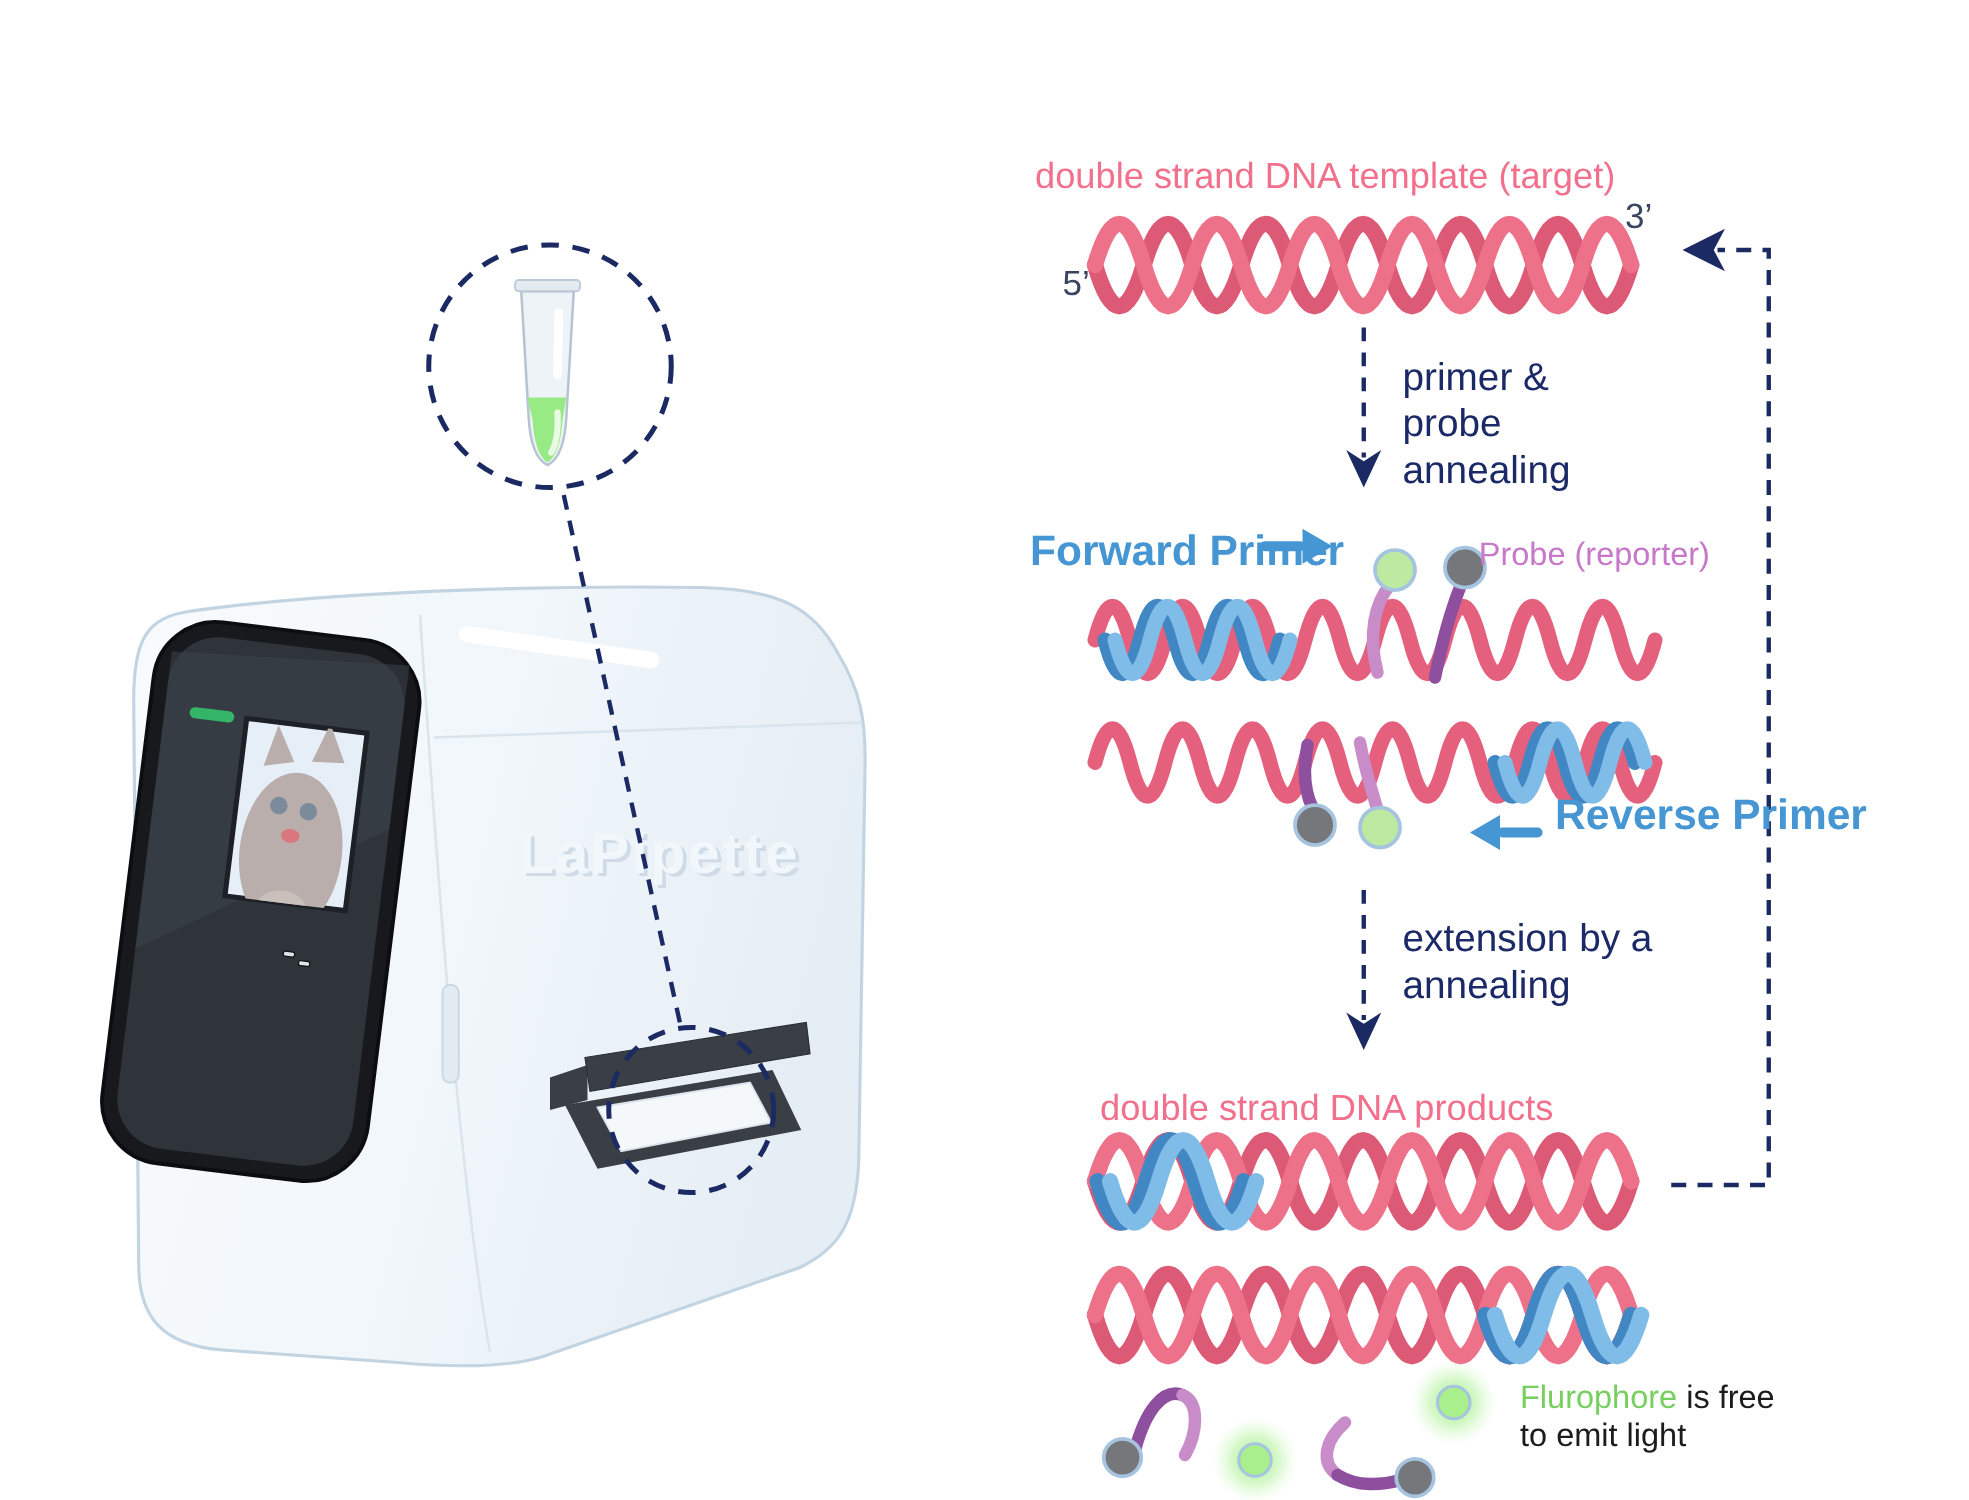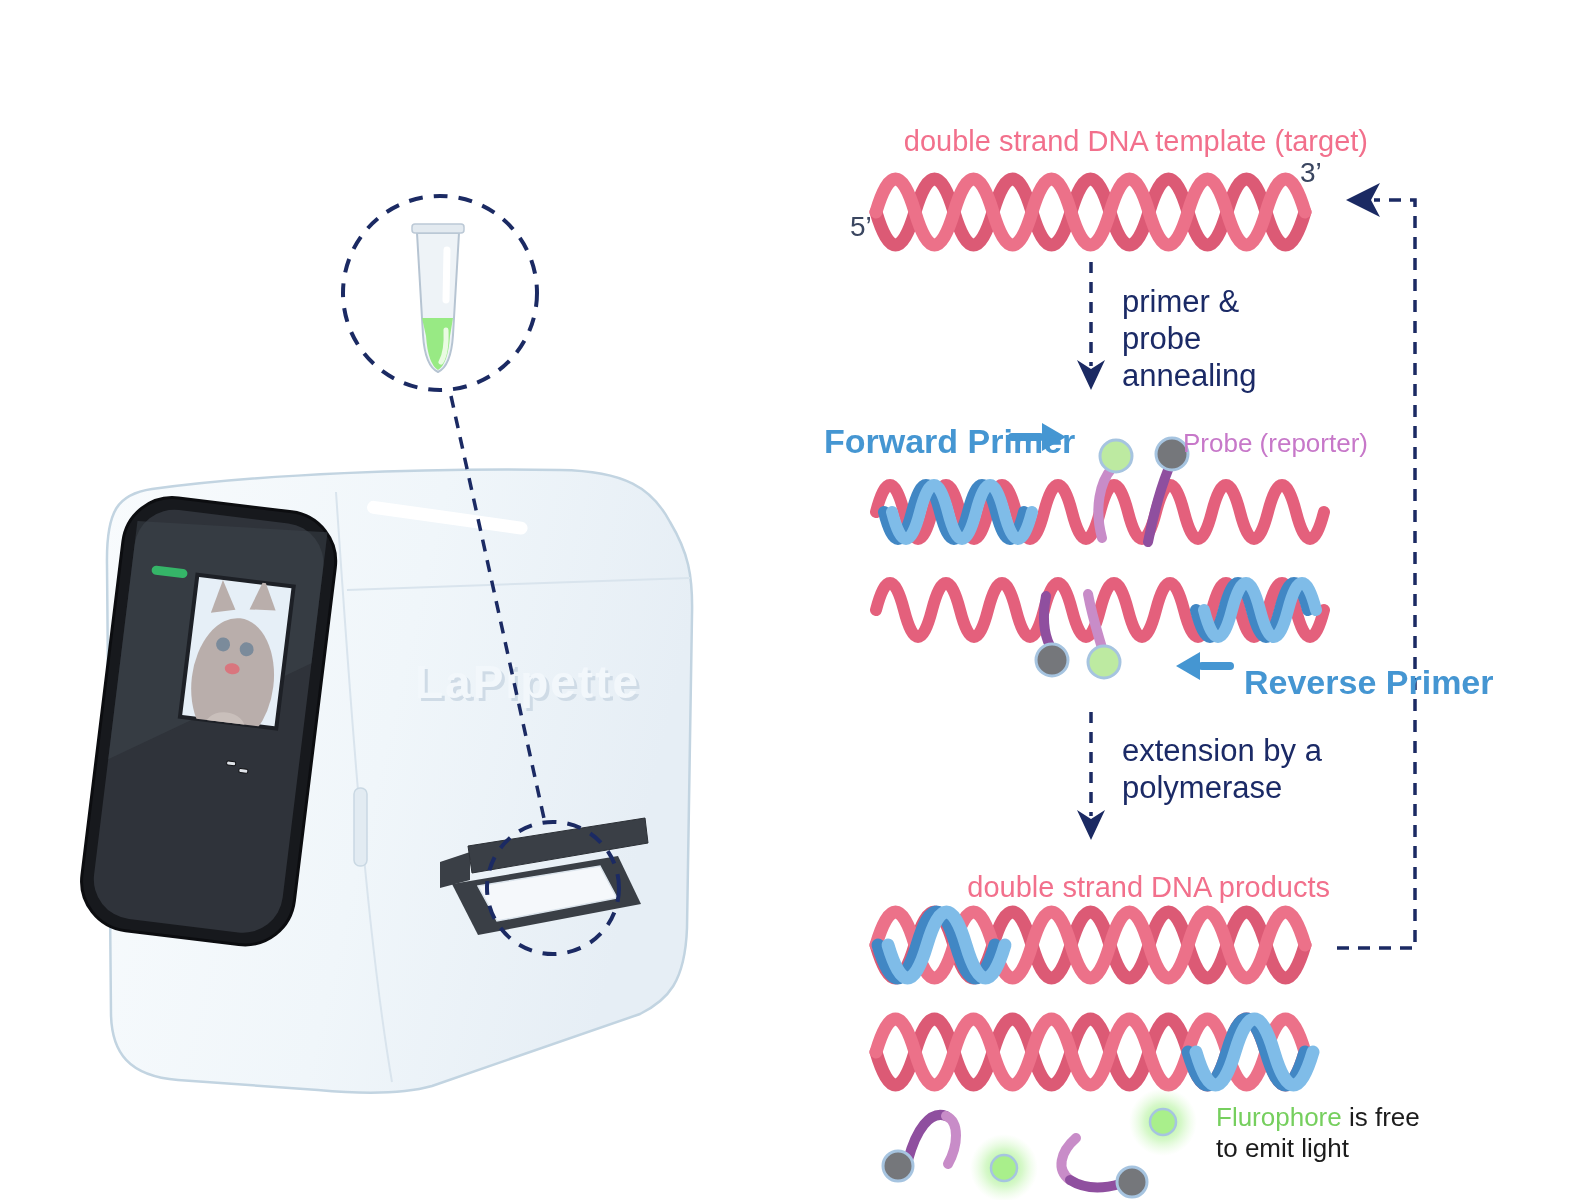--- a/index.html
+++ b/index.html
@@ -1,20 +1,20 @@
 <!DOCTYPE html>
 <html style="--pink: #f2708c; --navy-text: #1b2a66; --label-blue: #4596d2; --probe-label: #c778c9; --slate: #3a4660; --green-text: #76cf5e; --text-dark: #1c1c1c;"><head>
 <meta charset="utf-8">
 <style>
   html,body{margin:0;padding:0;background:#ffffff;}
   #stage{position:relative;width:1575px;height:1200px;overflow:hidden;background:#ffffff;
          font-family:"Liberation Sans",sans-serif;}
   #art{position:absolute;left:0;top:0;z-index:1;}
   .lbl{position:absolute;z-index:2;line-height:1.2;}
-  .t-pink{color:var(--pink);font-size:29px;font-weight:500;text-align:right;}
+  .t-pink{color:var(--pink);font-size:29px;font-weight:500;text-align:left;}
   .t-navy{color:var(--navy-text);font-size:31px;font-weight:500;}
   .t-blue{color:var(--label-blue);font-size:34px;font-weight:600;}
   .t-probe{color:var(--probe-label);font-size:26px;font-weight:500;}
   .t-slate{color:var(--slate);font-size:28px;font-weight:500;}
   .t-cap{font-size:26px;font-weight:500;color:var(--text-dark);line-height:1.18;}
   .t-cap .green{color:var(--green-text);}
   .watermark-group text{font-family:"Liberation Sans",sans-serif;font-size:46px;font-weight:700;letter-spacing:2px;}
 </style>
 </head>
 <body>
@@ -171,18 +171,18 @@
     </g>
   </g>
 </svg>
 
 <div class="lbl t-pink" style="left:828px;top:124px;width:540px;">double strand DNA template (target)</div>
 <div class="lbl t-slate" style="left:850px;top:210px;">5’</div>
 <div class="lbl t-slate" style="left:1300px;top:156px;">3’</div>
 <div class="lbl t-navy" style="left:1122px;top:283px;width:200px;">primer &amp; probe annealing</div>
 <div class="lbl t-blue" style="left:824px;top:421px;">Forward Primer</div>
 <div class="lbl t-probe" style="left:1183px;top:428px;text-align:right;">Probe (reporter)</div>
-<div class="lbl t-blue" style="left:1244px;top:662px;">Reverse Primer</div>
-<div class="lbl t-navy" style="left:1122px;top:732px;width:205px;">extension by a polymerase</div>
+<div class="lbl t-blue" style="left:1244px;top:632px;">Reverse Primer</div>
+<div class="lbl t-navy" style="left:1122px;top:732px;width:205px;">extension by a annealing</div>
 <div class="lbl t-pink" style="left:880px;top:870px;width:450px;">double strand DNA products</div>
 <div class="lbl t-cap" style="left:1216px;top:1102px;width:250px;"><span class="green">Flurophore</span><span> is free</span><br><span>to emit light</span></div>
 
 </div>
 
 </body></html>

